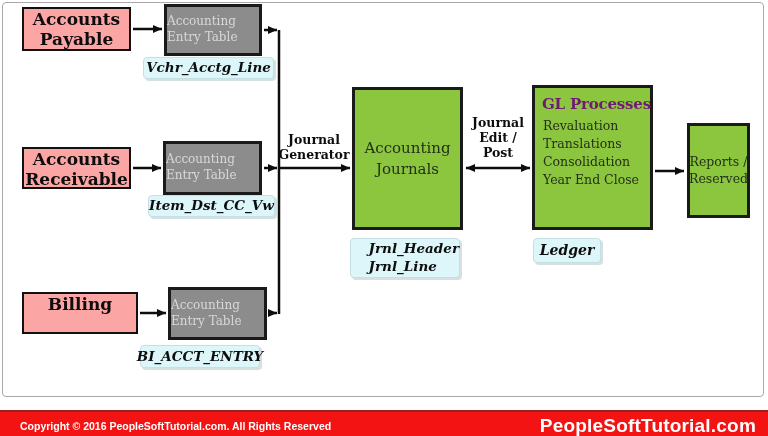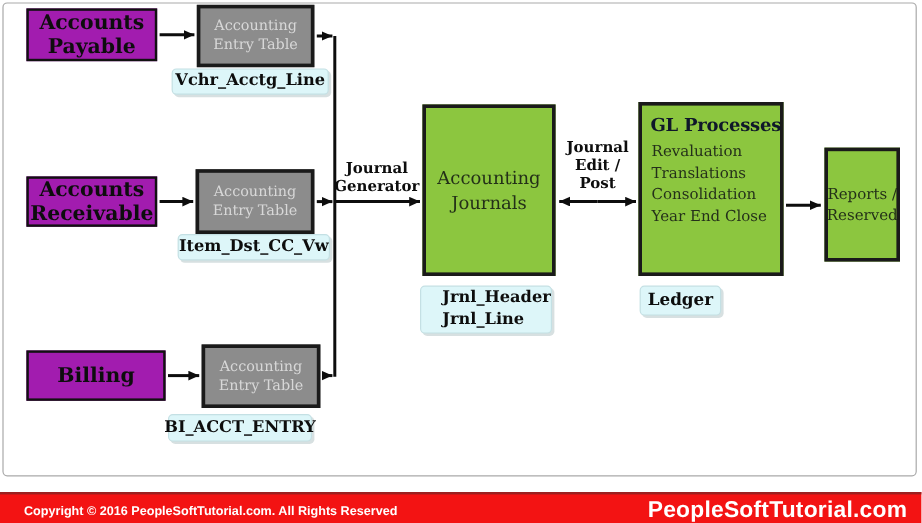--- a/index.html
+++ b/index.html
@@ -6,51 +6,52 @@
   body{
     width:768px;height:436px;position:relative;background:#ffffff;
     font-family:"DejaVu Serif", serif;overflow:hidden;
   }
   .abs{position:absolute;box-sizing:border-box;}
   .canvas-border{
     left:2px;top:2px;width:762px;height:395px;
     border:1px solid #a9a9a9;border-radius:4px;background:#ffffff;
   }
   .ybox{
-    background:#a21caf;border:2px solid #111;
-    display:flex;align-items:center;justify-content:center;text-align:center;
+    background:#fca5a5;border:2px solid #111;
+    display:flex;justify-content:center;text-align:center;
     font-weight:bold;font-size:17px;line-height:1.18;color:#0d0d0d;
   }
   .gbox{
     background:#8c8c8c;border:3px solid #1a1a1a;
-    display:flex;align-items:center;justify-content:center;text-align:center;
+    display:flex;align-items:center;justify-content:center;
     font-size:12px;line-height:1.3;color:#d8d8d8;
   }
   .green{
     background:#8cc63f;border:3px solid #1a1a1a;color:#1e2a12;
   }
   .green.center{
     display:flex;align-items:center;justify-content:center;text-align:center;
     font-size:15px;line-height:1.35;color:#233018;
   }
   .rec{
     background:#ddf6f9;border:1px solid #c4e0e4;border-radius:4px;
     box-shadow:2px 2px 0 rgba(140,165,170,0.35);
     font-weight:bold;font-size:13.5px;color:#0d0d0d;
     display:flex;align-items:center;justify-content:center;text-align:center;
     line-height:1.3;
+    font-style:italic;
   }
   .rec.left{justify-content:flex-end;padding-left:8px;text-align:left;}
   .albl{
     font-weight:bold;font-size:12.5px;line-height:1.18;color:#0d0d0d;
     text-align:center;
   }
   .gl-title{
     font-weight:bold;font-size:15px;letter-spacing:-0.2px;white-space:nowrap;
-    padding:7px 0 4px 7px;color:#0f172a;
+    padding:7px 0 4px 7px;color:#701a75;
   }
   .gl-item{
     font-size:12.5px;line-height:1.44;padding-left:8px;color:#24301a;white-space:nowrap;
   }
   .footer{
     left:0;top:410px;width:768px;height:32px;background:#f31313;
     border-top:2px solid #9c2020;border-bottom:2px solid #9c2020;
     display:flex;align-items:center;justify-content:space-between;
     font-family:"Liberation Sans", sans-serif;color:#ffffff;
   }

